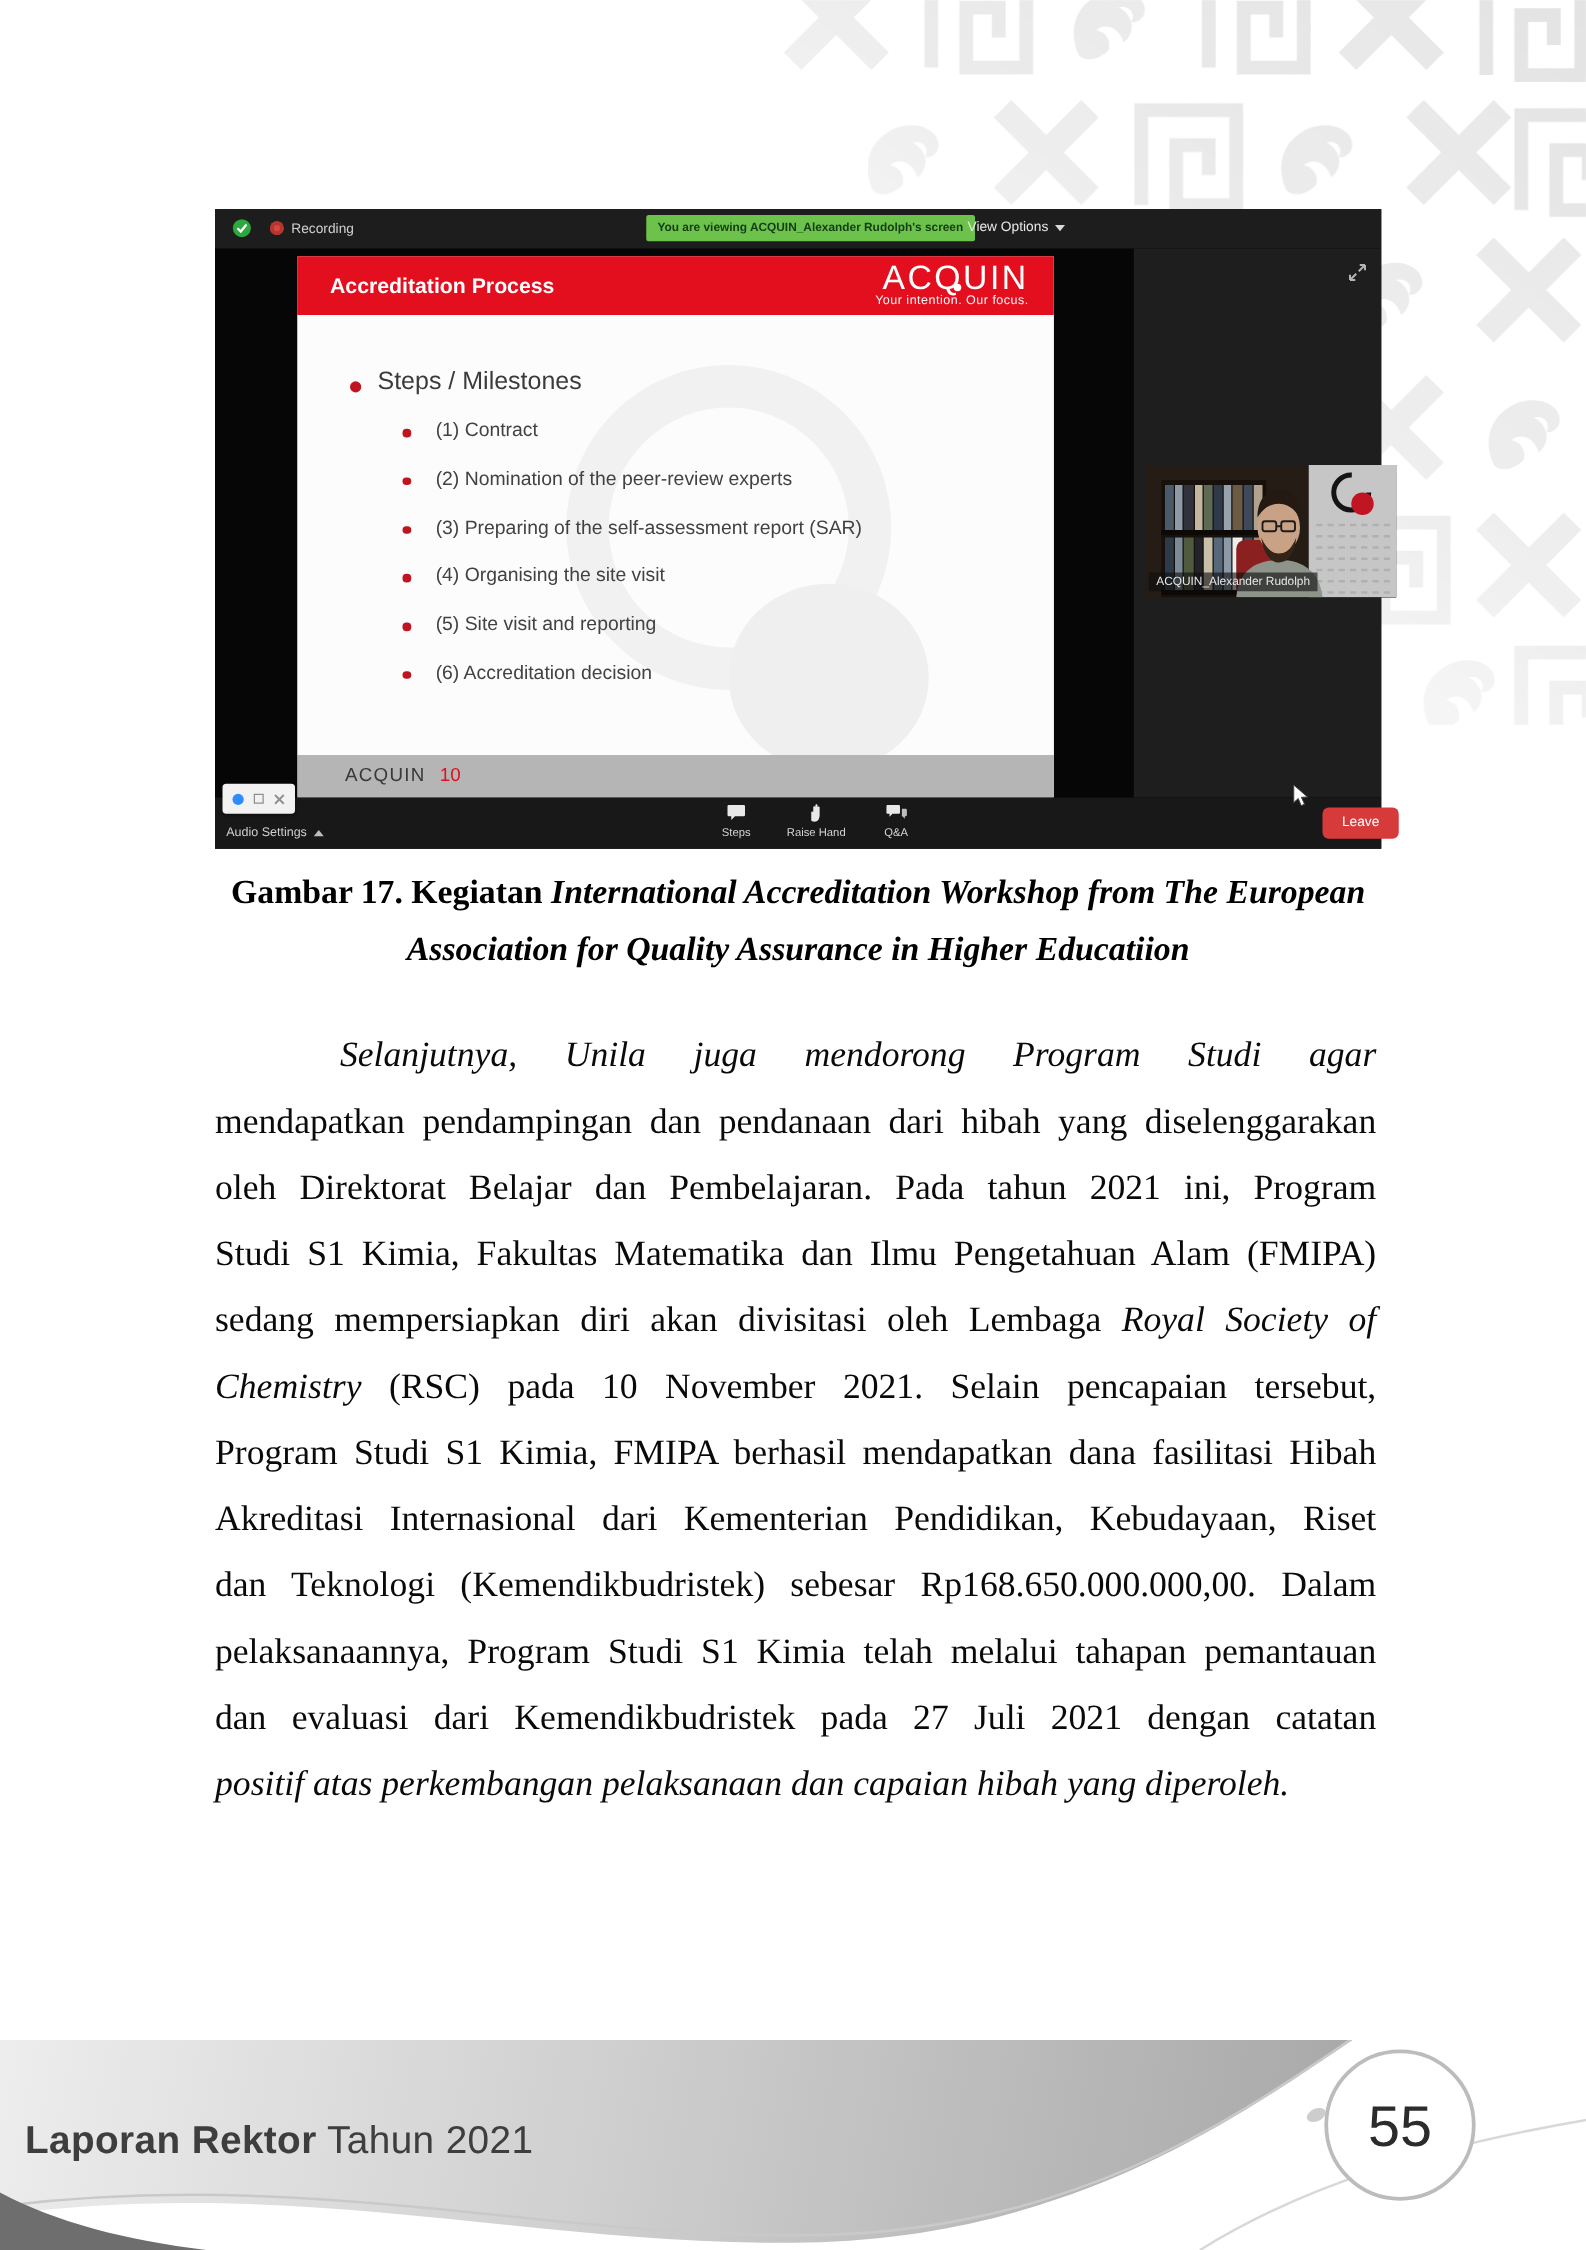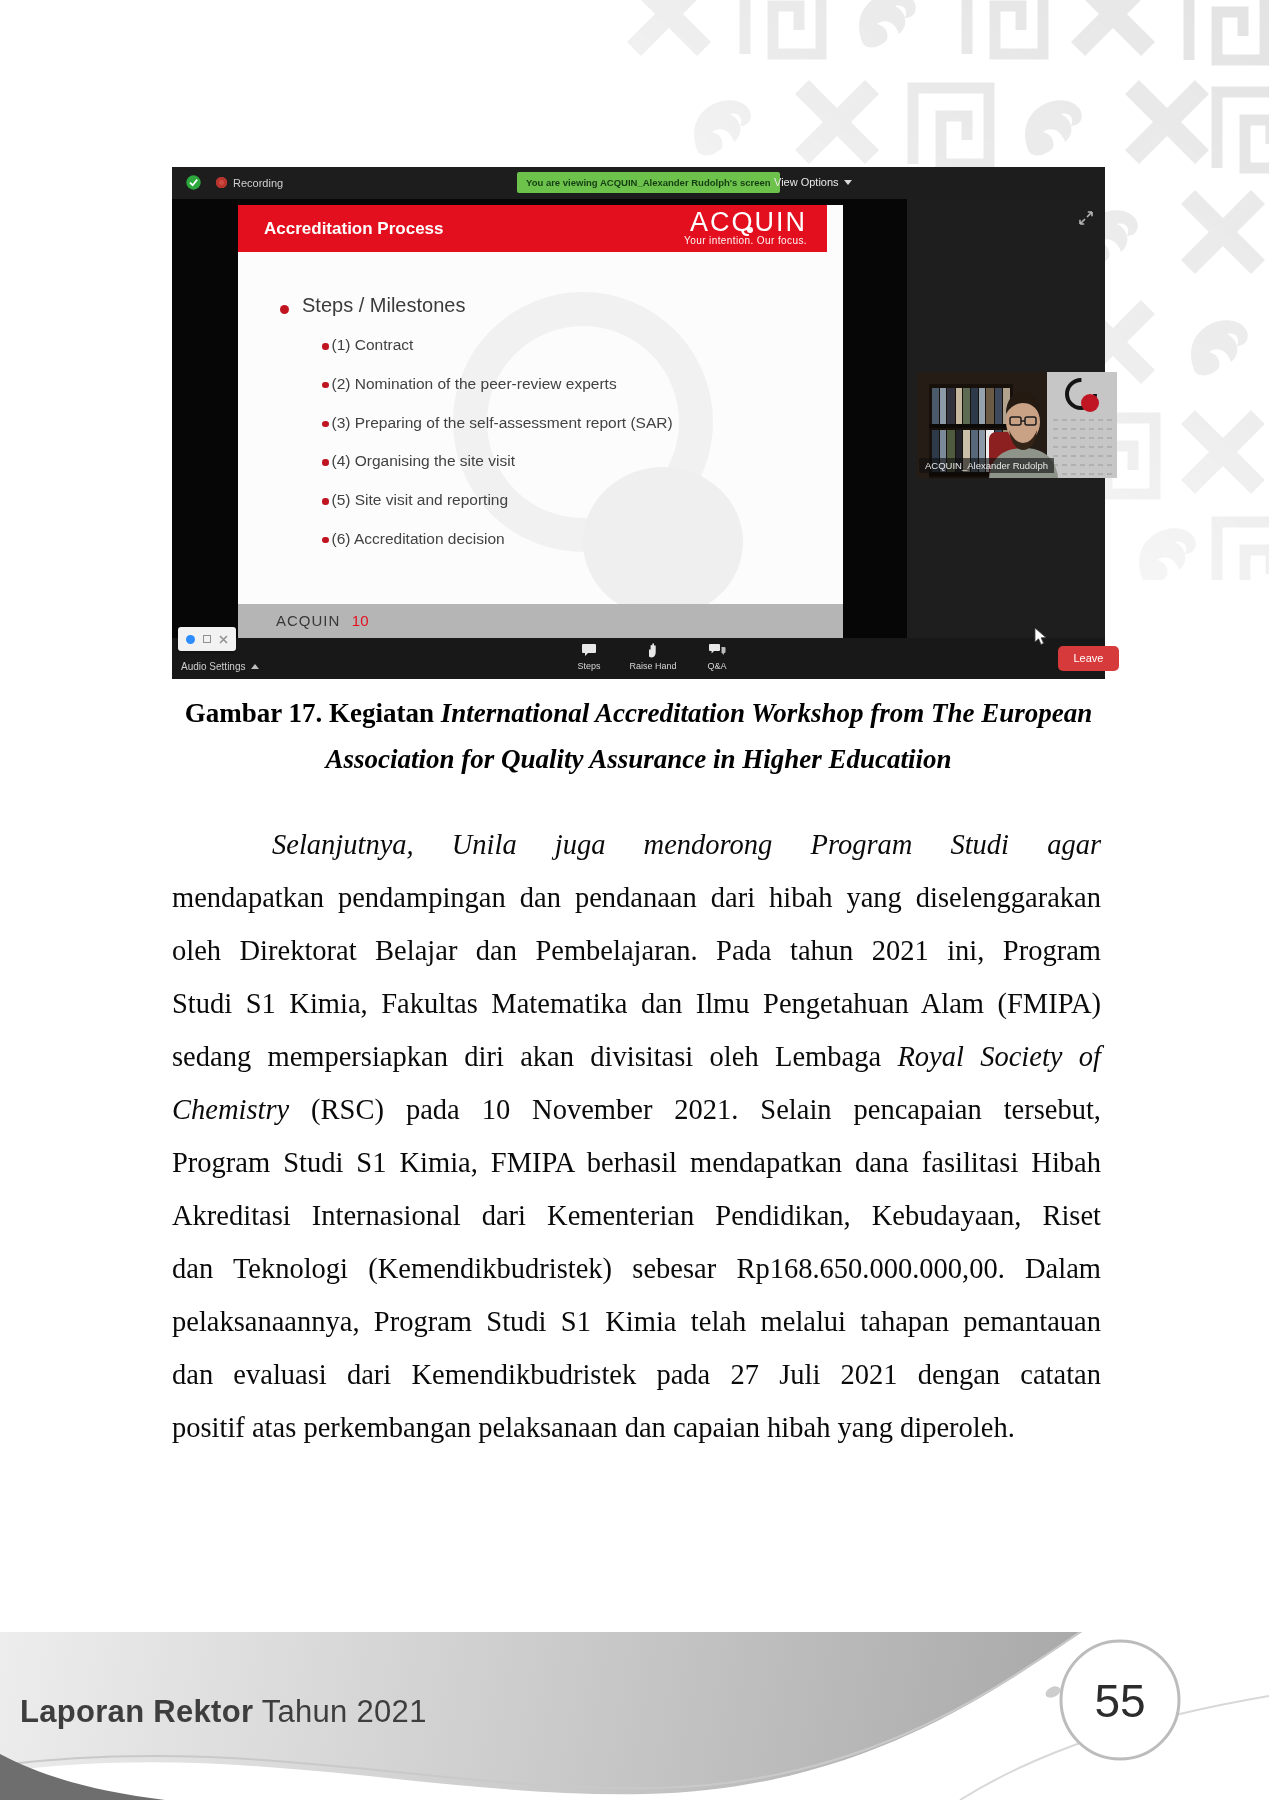--- a/index.html
+++ b/index.html
@@ -23,35 +23,35 @@
                 padding:0 9px;white-space:nowrap;}
   .view-options{position:absolute;left:602px;top:9px;color:#e9e9e9;font-size:11px;display:flex;align-items:center;gap:5px;cursor:default;}
   .caret-down{width:0;height:0;border-left:4px solid transparent;border-right:4px solid transparent;border-top:5px solid #d8d8d8;}
   .caret-up{display:inline-block;width:0;height:0;border-left:4px solid transparent;border-right:4px solid transparent;border-bottom:5px solid #bdbdbd;margin-left:5px;}
 
   .fig-main-left{position:absolute;left:0;top:32px;width:735px;bottom:41px;background:#060606;}
   .fig-main-right{position:absolute;left:735px;top:32px;right:0;bottom:41px;background:#1e1e1e;}
 
   
   .slide{position:absolute;left:66px;top:38px;width:605px;height:433px;background:#fcfcfc;}
-  .slide-header{position:absolute;left:0;top:0;right:16px;height:47px;background:var(--brand-red,#e30f1e);}
+  .slide-header{position:absolute;left:0;top:0;right:0;height:47px;background:var(--brand-red,#e30f1e);}
   .slide-title{position:absolute;left:26px;top:0;line-height:47px;color:#fff;font-size:17px;font-weight:bold;}
   .slide-logo{position:absolute;right:20px;top:3px;text-align:right;color:#fff;}
   .slide-logo .logo-word{font-size:27px;letter-spacing:2px;position:relative;display:inline-block;line-height:28px;}
   .logo-dot{position:absolute;left:57px;top:19px;width:6px;height:6px;border-radius:50%;background:#fff;}
   .slide-logo .logo-tag{font-size:10px;letter-spacing:.4px;opacity:.95;margin-top:-1px;}
   .slide-body{position:absolute;left:0;top:47px;right:0;bottom:34px;overflow:hidden;background:#fcfcfc;}
   .wm-ring{position:absolute;left:215px;top:40px;width:260px;height:260px;border:34px solid #f1f1f1;
            border-radius:50%;box-sizing:border-box;}
   .wm-blob{position:absolute;left:345px;top:215px;width:160px;height:150px;border-radius:50%;background:#efefef;}
   .slide-heading{position:absolute;left:42px;top:42px;display:flex;align-items:center;gap:13px;}
   .slide-heading .dot{width:9px;height:9px;border-radius:50%;background:#c01520;margin-top:7px;flex:none;}
   .slide-heading .htext{font-size:20px;color:#3b3b3b;}
   .slide-bullets{position:absolute;left:84px;top:84px;margin:0;padding:0;list-style:none;}
-  .slide-bullets li{height:38.8px;display:flex;align-items:flex-start;gap:3px;}
+  .slide-bullets li{height:38.8px;display:flex;align-items:flex-start;gap:20px;}
   .slide-bullets .dot{width:6.5px;height:6.5px;border-radius:50%;background:#c01520;margin-top:7px;flex:none;}
   .slide-bullets .btext{font-size:15.5px;color:#424242;}
   .slide-footer{position:absolute;left:0;bottom:0;right:0;height:34px;background:#b5b5b5;
                 line-height:34px;padding-right:16px;box-sizing:border-box;padding-left:38px;}
   .slide-footer .sf-brand{color:#383838;font-size:15px;letter-spacing:1px;}
   .slide-footer .sf-page{color:var(--brand-red,#e30f1e);font-size:15px;margin-left:7px;}
 
   
   .thumb{position:absolute;left:745px;top:205px;width:188px;height:106px;background:#241c15;overflow:hidden;padding-left:12px;}
   .name-tag{position:absolute;left:2px;bottom:5px;background:rgba(15,15,15,.62);color:#e6e6e6;
@@ -77,21 +77,21 @@
   
   .caption{position:absolute;left:172px;top:690px;width:933px;text-align:center;
            font-family:"Liberation Serif", serif;font-size:27px;color:#000;}
   .caption > div{line-height:46px;}
 
   
   .paragraph{position:absolute;left:172px;top:818px;width:929px;
              font-family:"Liberation Serif", serif;font-size:28.5px;color:#0a0a0a;}
   .paragraph > div{line-height:53px;height:53px;text-align:justify;text-align-last:justify;white-space:nowrap;}
   .paragraph > div:first-child{text-indent:100px;font-style:italic;}
-  .paragraph > div:last-child{text-align-last:left;}
+  .paragraph > div:last-child{text-align-last:left;font-style:italic;}
 
   
   .footer-band{position:absolute;left:0;top:1632px;width:1269px;height:168px;
                background:linear-gradient(100deg,#ededed 0%,#cfcfcf 38%,#a8a8a8 85%);}
   .footer-svg{position:absolute;left:0;top:0;}
   .brand{position:absolute;left:20px;top:62px;font-size:31px;color:#3e3e3e;letter-spacing:.3px;}
   .brand .b1{font-weight:800;}
   .page-circle-label{position:absolute;left:1060px;top:39px;width:120px;text-align:center;
                      font-size:46px;line-height:60px;color:#2c2c2c;}
 </style>

